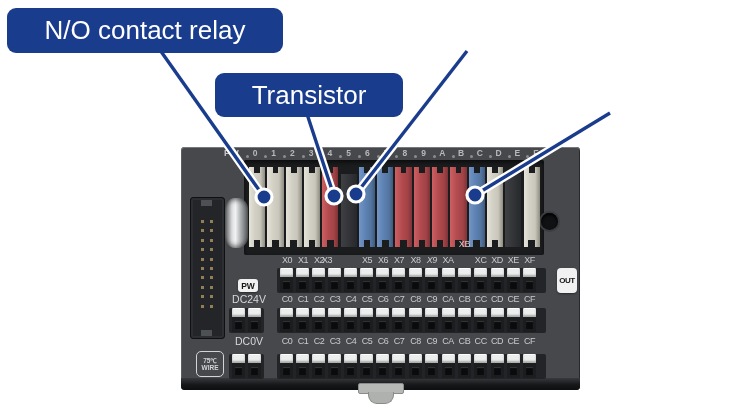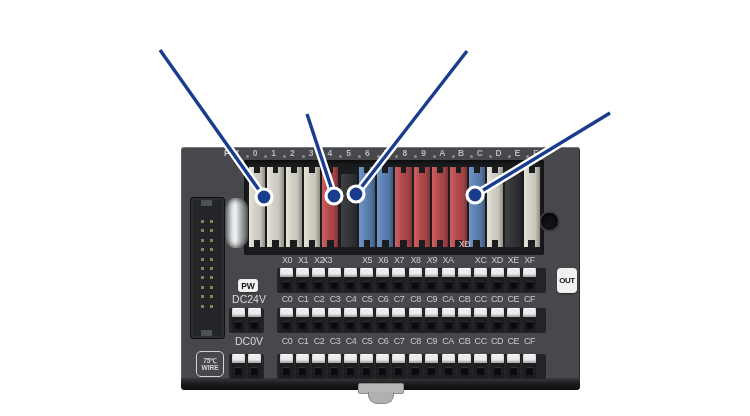--- a/index.html
+++ b/index.html
@@ -559,14 +559,16 @@
     <g>
       <line class="wline" x1="610" y1="113" x2="475" y2="195"></line>
       <line class="nline" x1="610" y1="113" x2="475" y2="195"></line>
     </g>
     <circle class="dot" cx="264" cy="197" r="8"></circle>
     <circle class="dot" cx="334" cy="196" r="8"></circle>
     <circle class="dot" cx="356" cy="194" r="8"></circle>
     <circle class="dot" cx="475" cy="195" r="8"></circle>
   </svg>
 
+  <div class="callout" id="callout-no">N/O contact relay</div>
+  <div class="callout" id="callout-transistor">Transistor</div>
 
 </div>
 
 </body></html>

